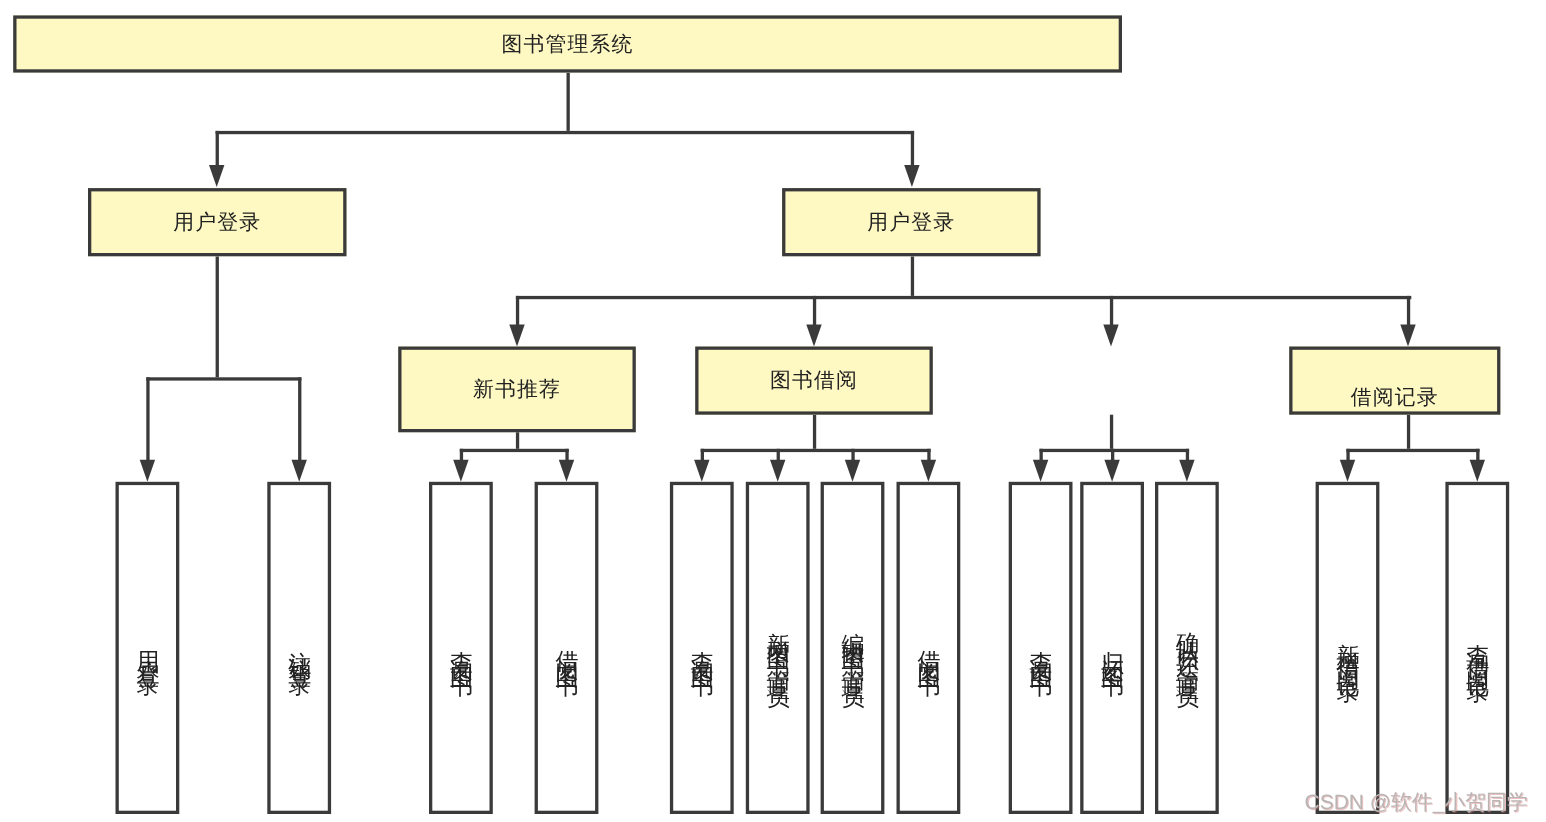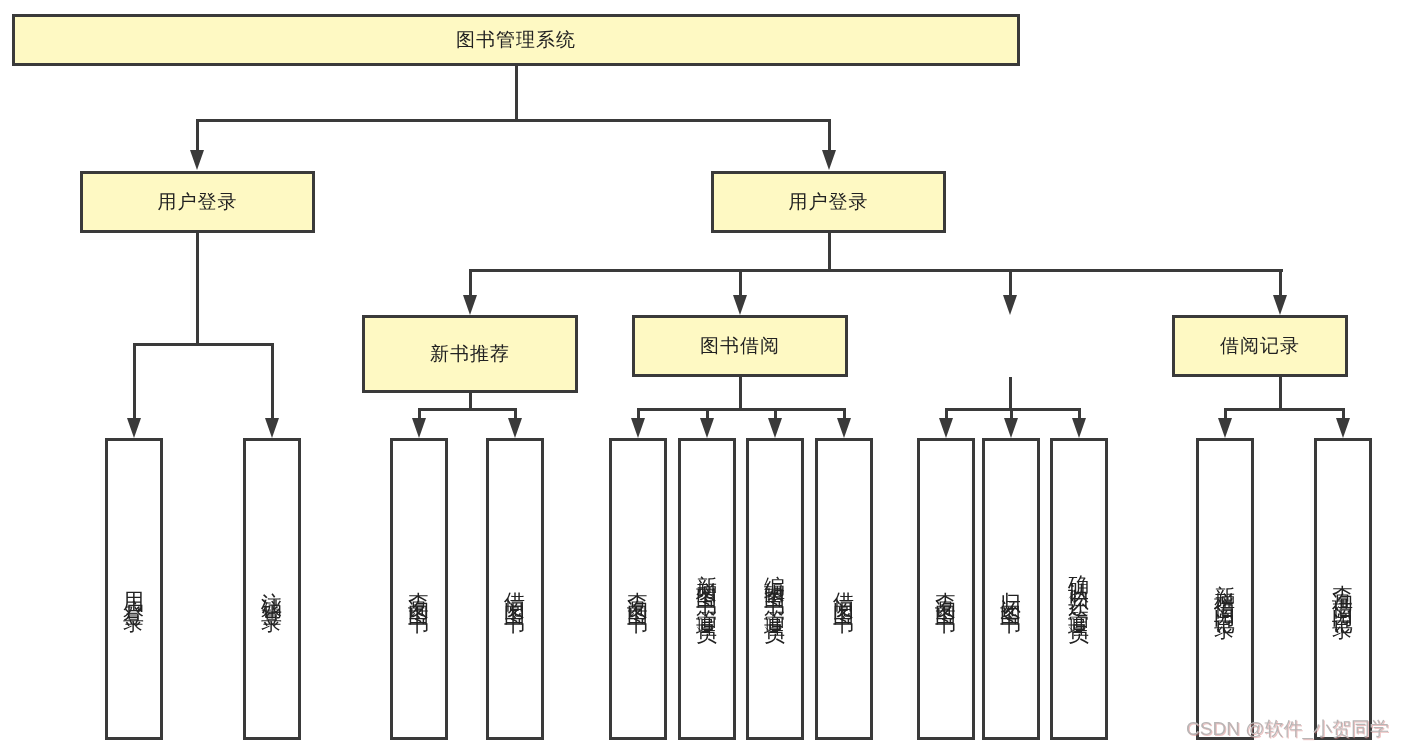--- a/index.html
+++ b/index.html
@@ -152,21 +152,21 @@
   <div class="box" style="left:711px; top:171px; width:235px; height:62px;">
     <span>用户登录</span>
   </div>
 
   <div class="box" style="left:362px; top:315px; width:216px; height:78px;">
     <span>新书推荐</span>
   </div>
   <div class="box" style="left:632px; top:315px; width:216px; height:62px;">
     <span>图书借阅</span>
   </div>
-  <div class="box" style="left:1172px; top:315px; width:176px; height:62px;">
+  <div class="box" style="left:1172px; top:315px; width:192px; height:62px;align-items:flex-end;">
     <span>借阅记录</span>
   </div>
 
   <div class="leaf" style="left:105px; top:438px; width:58px; height:302px;">
     <span>用户登录</span>
   </div>
   <div class="leaf" style="left:243px; top:438px; width:58px; height:302px;">
     <span>注销登录</span>
   </div>
 

